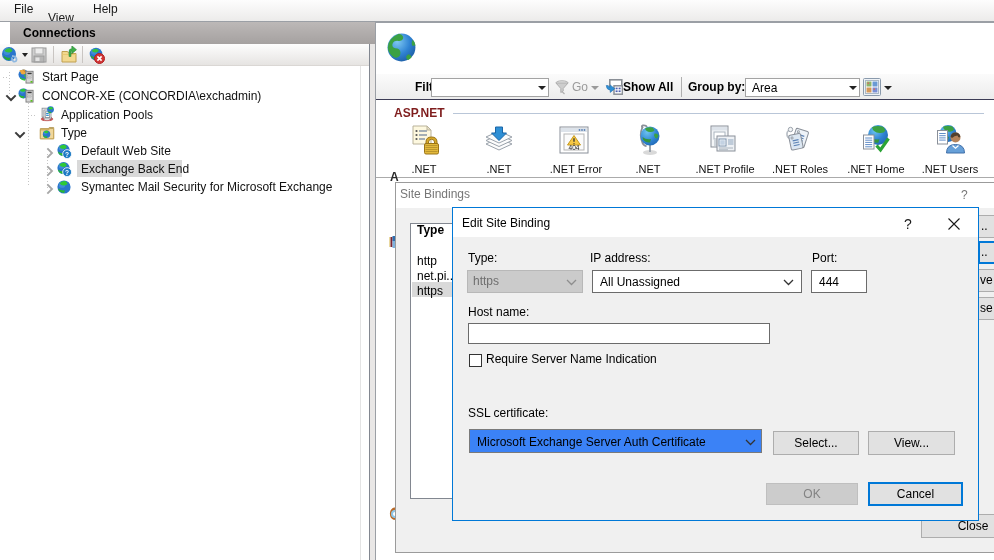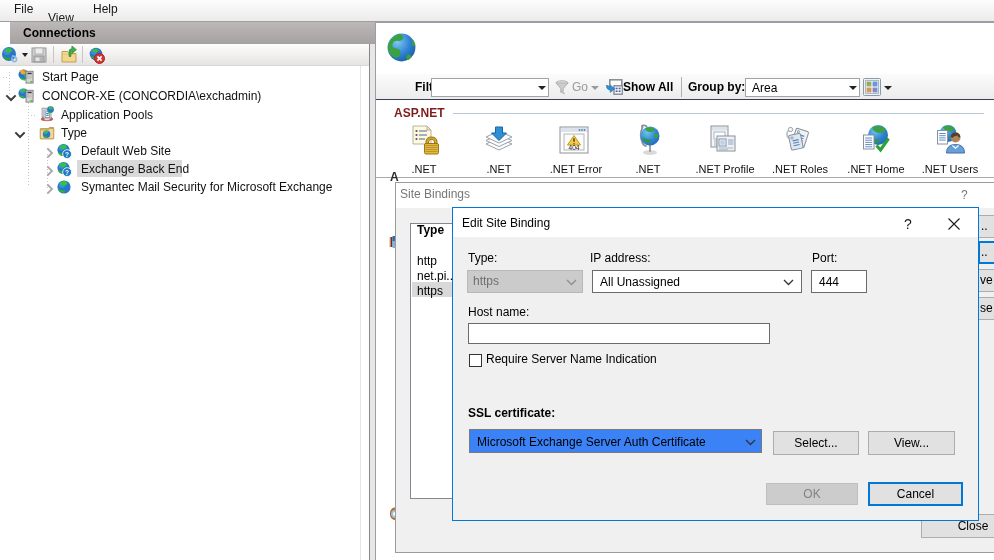--- a/index.html
+++ b/index.html
@@ -417,21 +417,21 @@
           <path d="M1 1 L5.5 5.5 L10 1" fill="none" stroke="#333" stroke-width="1.3"></path>
         </svg>
       </div>
     <div class="inp" style="left:358px;top:62px;width:56px;height:23px;">
         <span style="position:absolute;left:7px;top:4px;">444</span>
       </div>
     <div class="lbl" style="left:15px;top:97px;">Host name:</div>
     <div class="inp" style="left:15px;top:115px;width:302px;height:21px;"></div>
     <div class="inp" style="left:16px;top:146px;width:13px;height:13px;border-color:#333;"></div>
     <div class="lbl" style="left:33px;top:144px;">Require Server Name Indication</div>
-    <div class="lbl" style="left:15px;top:198px;font-weight:bold;">SSL certificate:</div>
+    <div class="lbl" style="left:15px;top:198px;">SSL certificate:</div>
     <div class="inp" style="left:16px;top:221px;width:293px;height:24px;background:#3b82f6;border-color:#7a7a7a;">
         <span style="position:absolute;left:7px;top:5px;">Microsoft Exchange Server Auth Certificate</span>
         <svg style="position:absolute;left:275px;top:9px;" width="11" height="7" viewBox="0 0 11 7">
           <path d="M1 1 L5.5 5.5 L10 1" fill="none" stroke="#333" stroke-width="1.3"></path>
         </svg>
       </div>
     <div class="btn" style="left:320px;top:223px;width:86px;height:24px;padding-top:4px;">Select...</div>
     <div class="btn" style="left:415px;top:223px;width:87px;height:24px;padding-top:4px;">View...</div>
     <div class="btn" style="left:313px;top:275px;width:92px;height:22px;background:#cccccc;border-color:#bfbfbf;color:#838383;padding-top:3px;">OK</div>
     <div class="btn" style="left:415px;top:274px;width:95px;height:24px;border:2px solid #0078d7;padding-top:3px;">Cancel</div>

